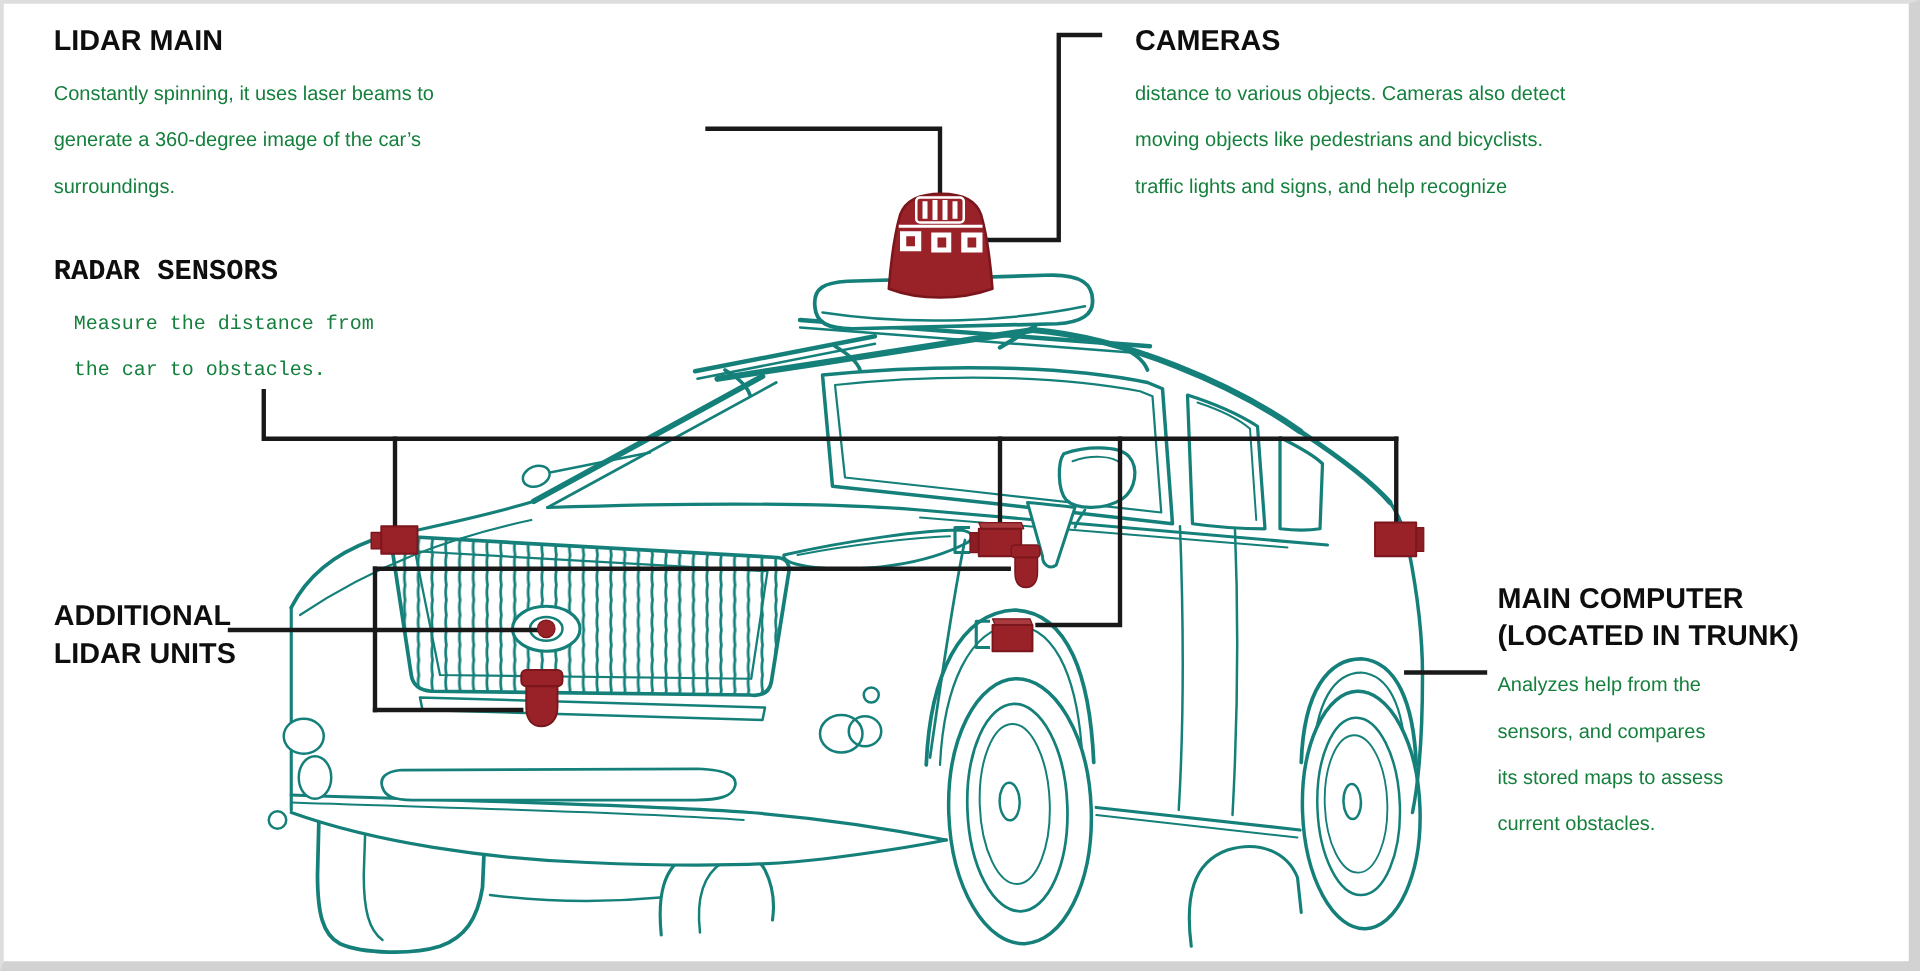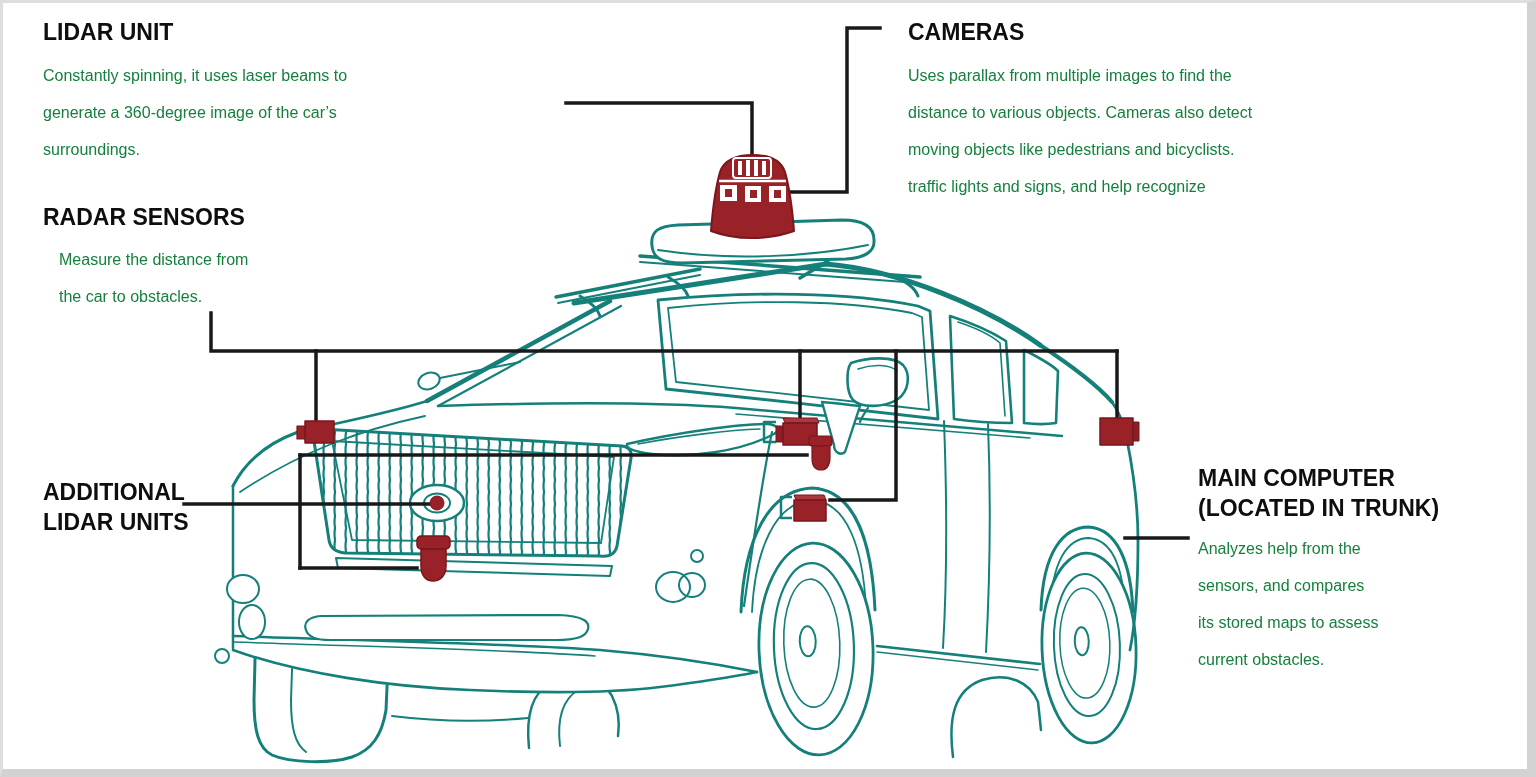--- a/index.html
+++ b/index.html
@@ -239,39 +239,38 @@
       </g>
 
       <g>
         <rect x="1100" y="418" width="33" height="27" fill="#992128" stroke="#7a161c" stroke-width="1.5"></rect>
         <rect x="1133" y="422" width="6" height="19" fill="#8c1d24" stroke="#7a161c" stroke-width="1"></rect>
       </g>
     </g>
   </svg>
 
   <div class="callout" style="left:40px;top:14px;">
-    <div class="title">LIDAR UNIT</div>
+    <div class="title">LIDAR MAIN</div>
     <div style="margin-top:10px;">
       <div class="body-line">Constantly spinning, it uses laser beams to</div>
       <div class="body-line">generate a 360-degree image of the car’s</div>
       <div class="body-line">surroundings.</div>
     </div>
   </div>
 
   <div class="callout" style="left:905px;top:14px;">
     <div class="title">CAMERAS</div>
     <div style="margin-top:10px;">
-      <div class="body-line">Uses parallax from multiple images to find the</div>
       <div class="body-line">distance to various objects. Cameras also detect</div>
       <div class="body-line">moving objects like pedestrians and bicyclists.</div>
       <div class="body-line">traffic lights and signs, and help recognize</div>
     </div>
   </div>
 
-  <div class="callout" style="left:40px;top:199px;">
+  <div class="callout" style="left:40px;top:199px;font-family:Liberation Mono, monospace;">
     <div class="title">RADAR SENSORS</div>
     <div style="margin-top:9px;margin-left:16px;">
       <div class="body-line">Measure the distance from</div>
       <div class="body-line">the car to obstacles.</div>
     </div>
   </div>
 
   <div class="callout" style="left:40px;top:454px;margin-top:20px;">
     <div class="title">ADDITIONAL</div>
     <div class="title">LIDAR UNITS</div>

